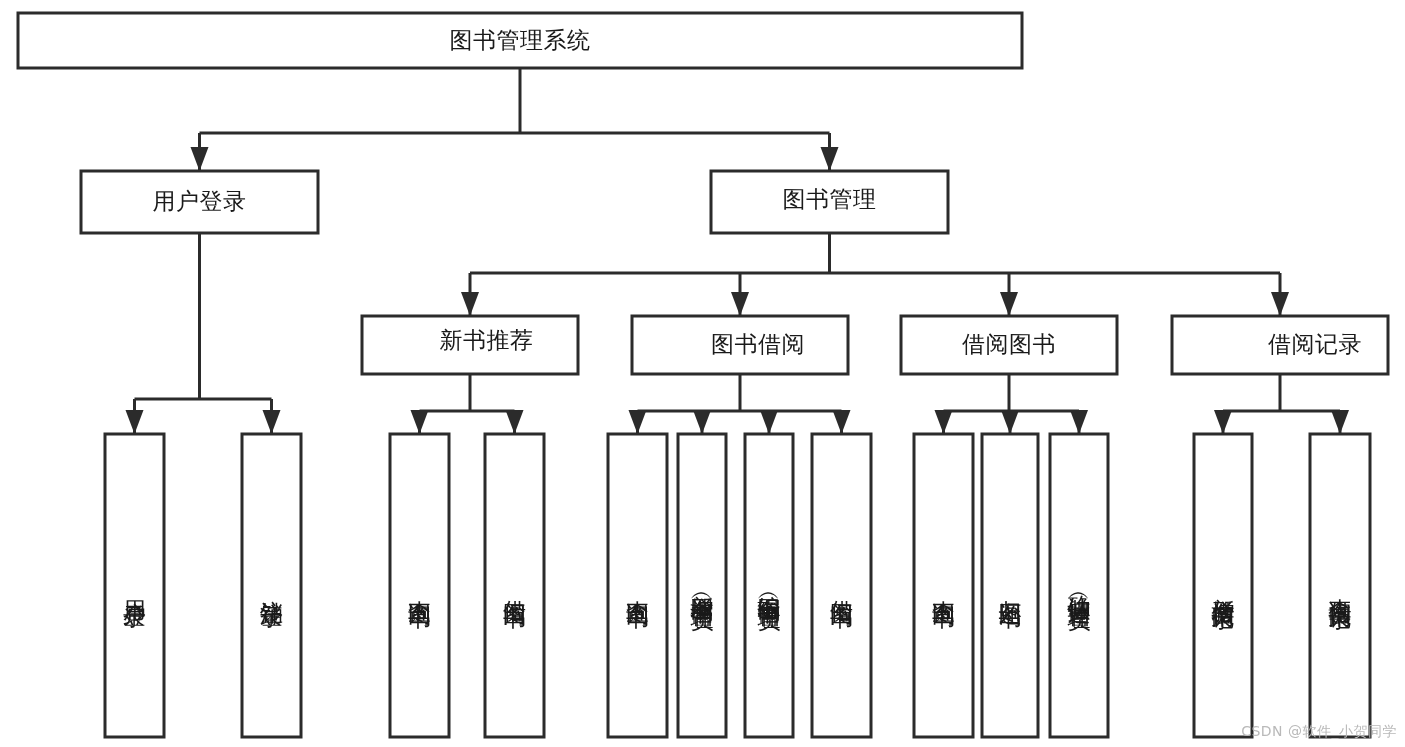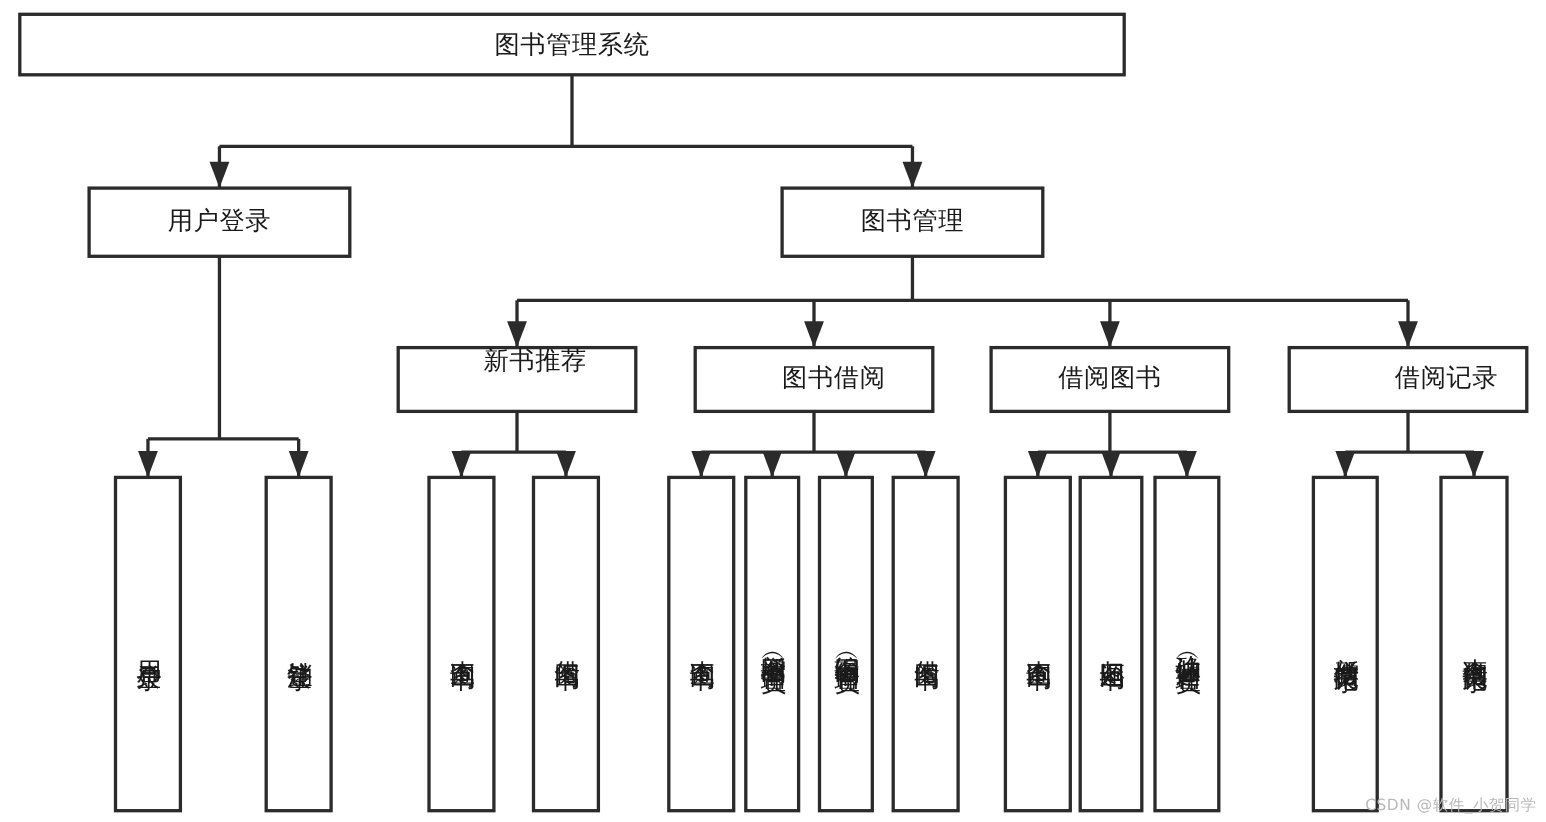--- a/index.html
+++ b/index.html
@@ -156,22 +156,22 @@
         <rect x="982" y="434" width="56" height="303" class="node-box"></rect>
         <rect x="1050" y="434" width="58" height="303" class="node-box"></rect>
         <rect x="1194" y="434" width="58" height="303" class="node-box"></rect>
         <rect x="1310" y="434" width="60" height="303" class="node-box"></rect>
       </g>
   </svg>
 
   <div id="labels-layer">
       <div class="node-label horizontal" style="left: 18px; top: 13px; width: 1004px; height: 55px; font-family: Liberation Serif, serif;">图书管理系统</div>
       <div class="node-label horizontal" style="left: 81px; top: 171px; width: 237px; height: 62px;">用户登录</div>
-      <div class="node-label horizontal" style="left: 711px; top: 171px; width: 237px; height: 62px;">图书管理</div>
-      <div class="node-label horizontal" style="left: 362px; top: 300px; width: 249px; height: 58px;">新书推荐</div>
+      <div class="node-label horizontal" style="left: 711px; top: 171px; width: 237px; height: 62px; font-family: Liberation Mono, monospace;">图书管理</div>
+      <div class="node-label horizontal" style="left: 362px; top: 312px; width: 249px; height: 58px;">新书推荐</div>
       <div class="node-label horizontal" style="left: 632px; top: 316px; width: 216px; height: 58px; padding-left: 36px;">图书借阅</div>
       <div class="node-label horizontal" style="left: 901px; top: 316px; width: 216px; height: 58px;">借阅图书</div>
       <div class="node-label horizontal" style="left: 1172px; top: 316px; width: 216px; height: 58px; margin-left: 35px;">借阅记录</div>
       <div class="node-label vertical" style="left: 105px; top: 434px; width: 59px; height: 303px;">用户登录</div>
       <div class="node-label vertical" style="left: 242px; top: 434px; width: 59px; height: 303px;">注销登录</div>
       <div class="node-label vertical" style="left: 390px; top: 434px; width: 59px; height: 303px;">查询图书</div>
       <div class="node-label vertical" style="left: 485px; top: 434px; width: 59px; height: 303px;">借阅图书</div>
       <div class="node-label vertical" style="left: 608px; top: 434px; width: 59px; height: 303px;">查询图书</div>
       <div class="node-label vertical" style="left: 678px; top: 434px; width: 48px; height: 303px;">新增图书（管理员）</div>
       <div class="node-label vertical" style="left: 745px; top: 434px; width: 48px; height: 303px;">编辑图书（管理员）</div>

